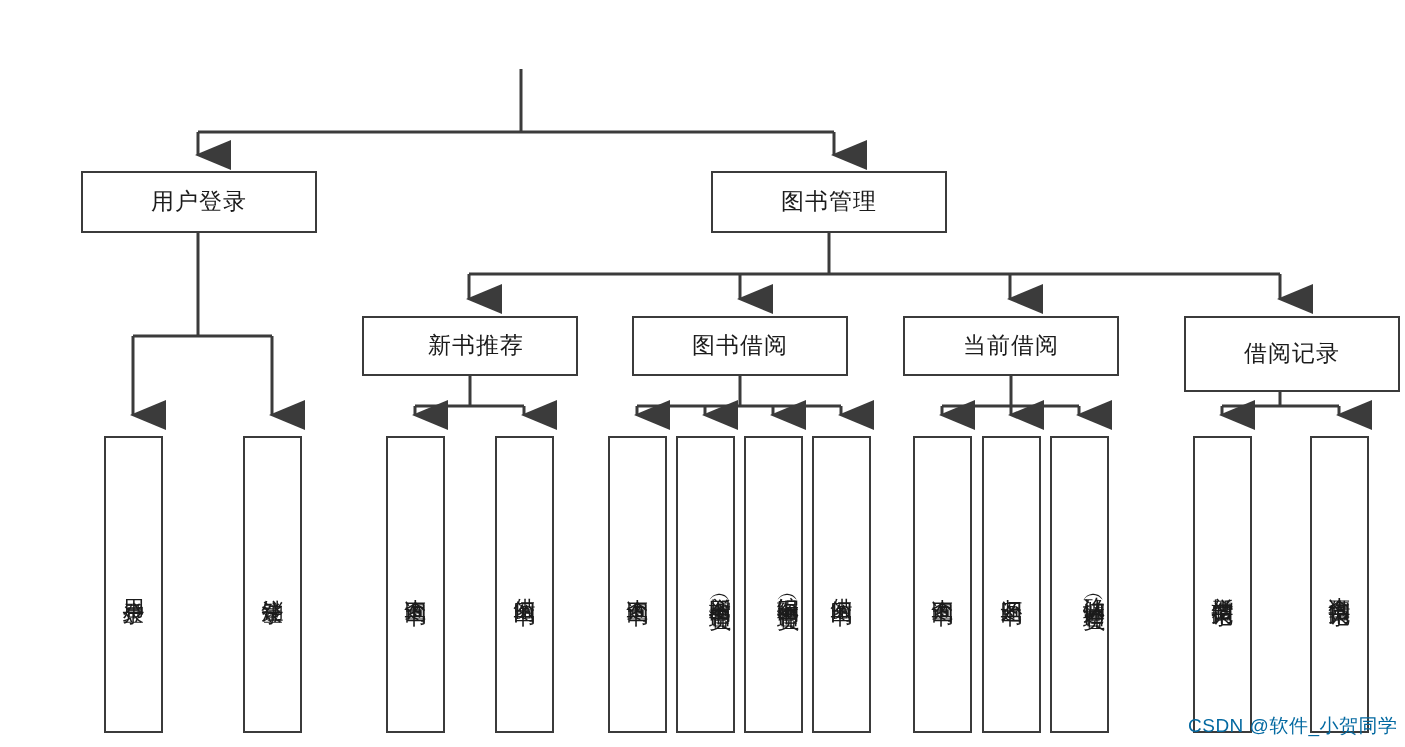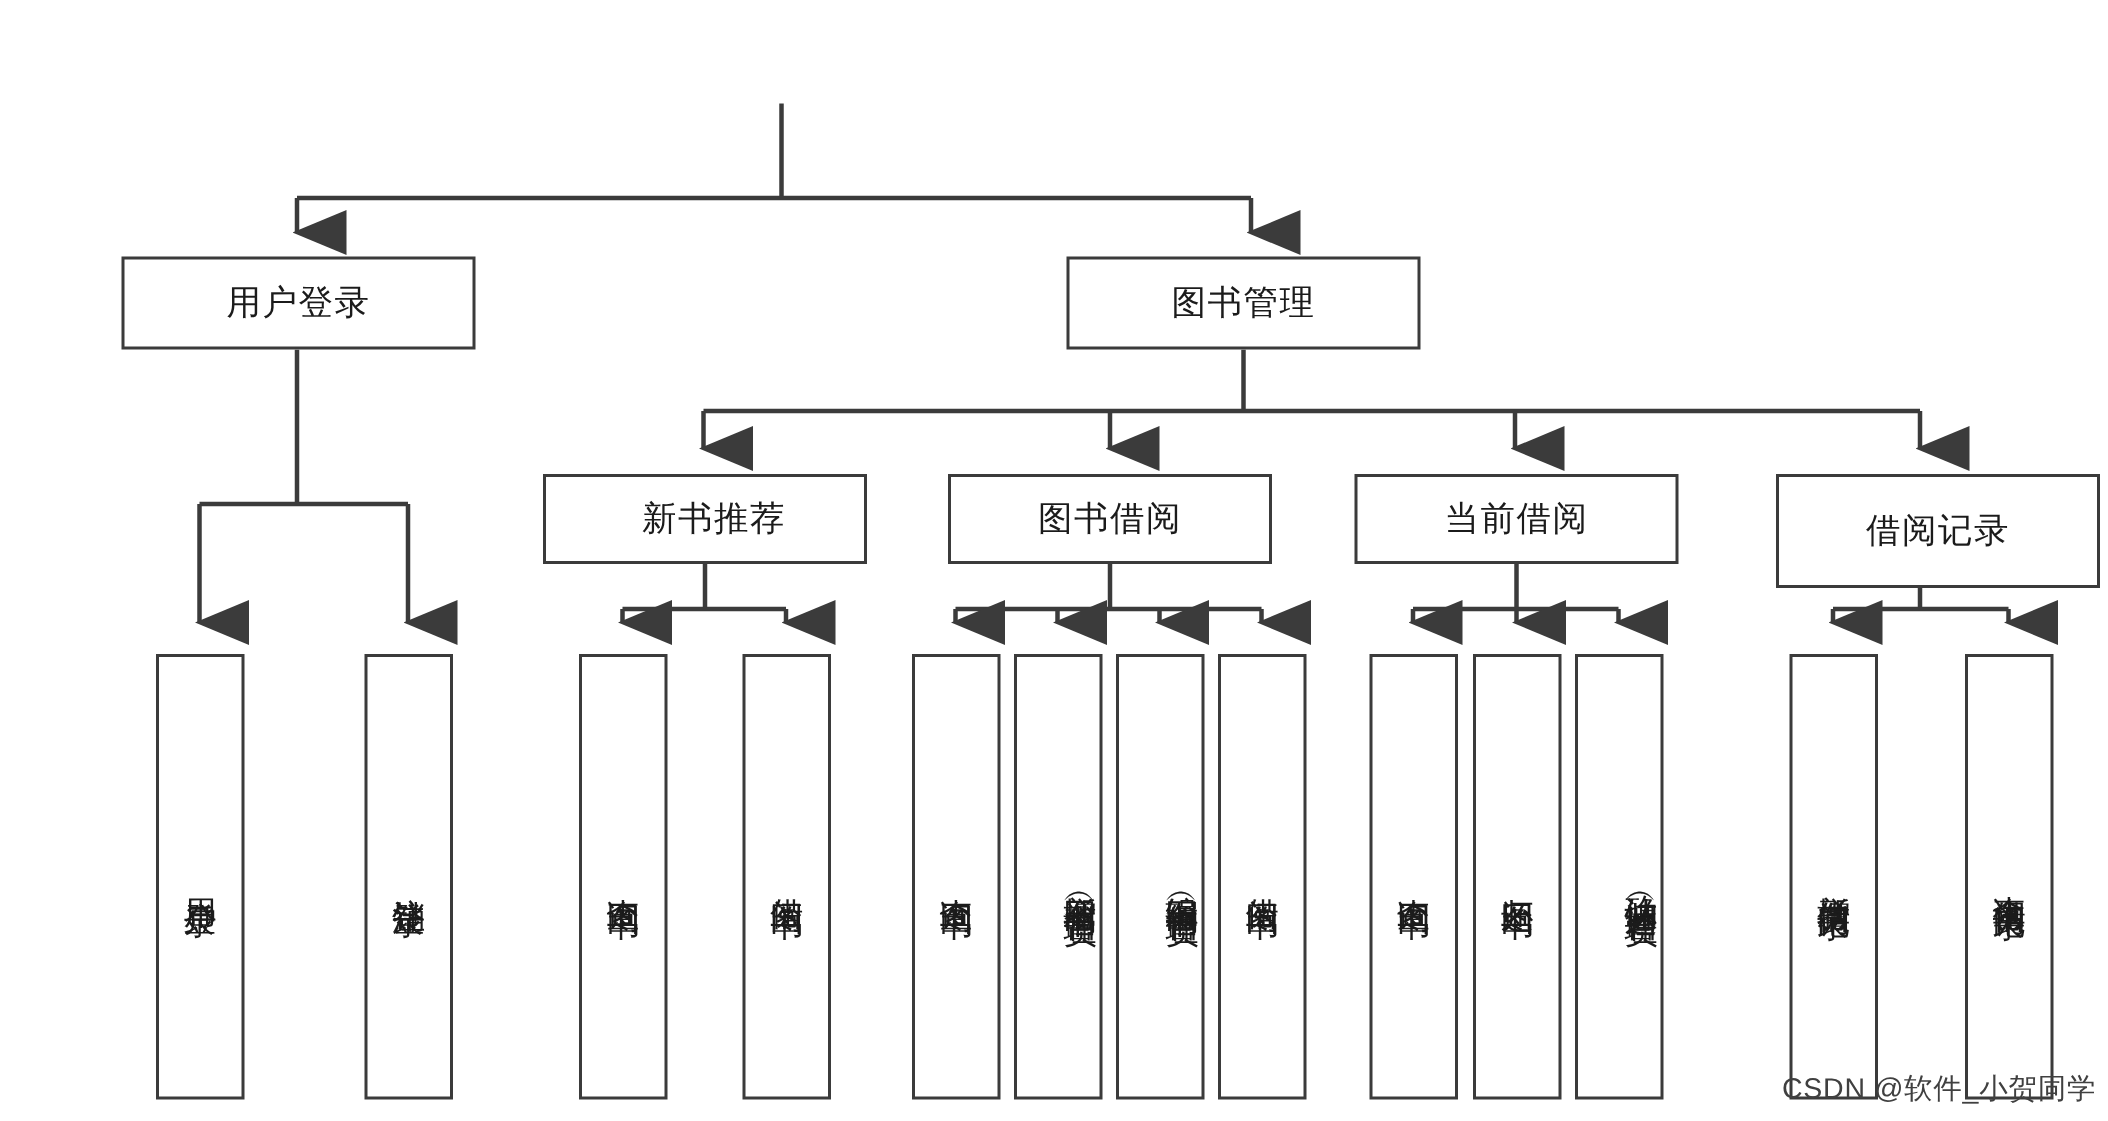--- a/index.html
+++ b/index.html
@@ -57,21 +57,21 @@
   }
   .node.v.mid {
     align-items: center;
     padding-top: 0;
   }
   .watermark {
     position: absolute;
     left: 1188px;
     top: 713px;
     font-size: 19px;
-    color: #404040;
+    color: #0369a1;
     white-space: nowrap;
     z-index: 3;
     letter-spacing: 0.5px;
   }
 </style>
 </head>
 <body>
 
 <div id="stage">
 

